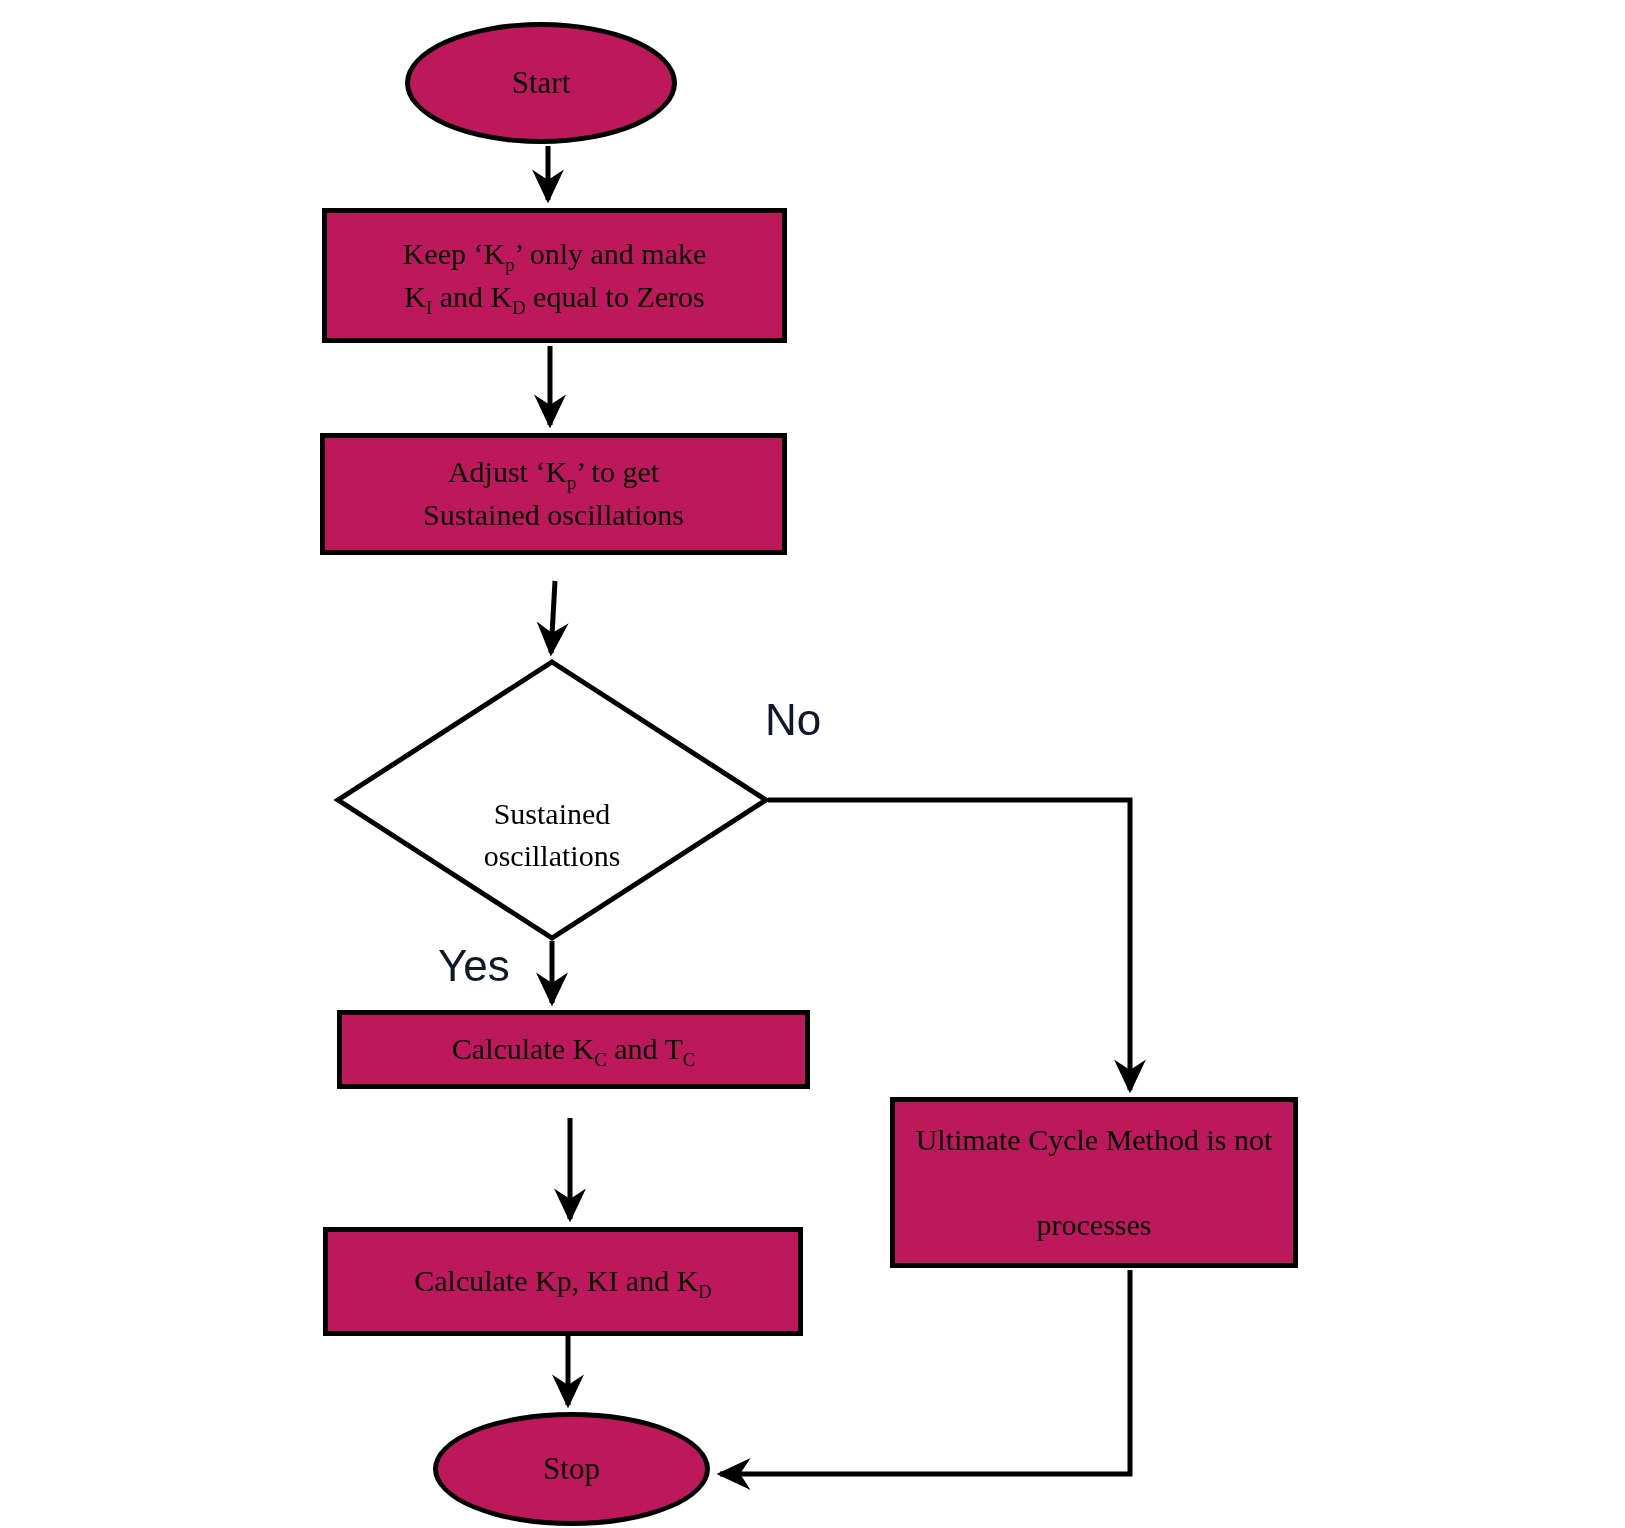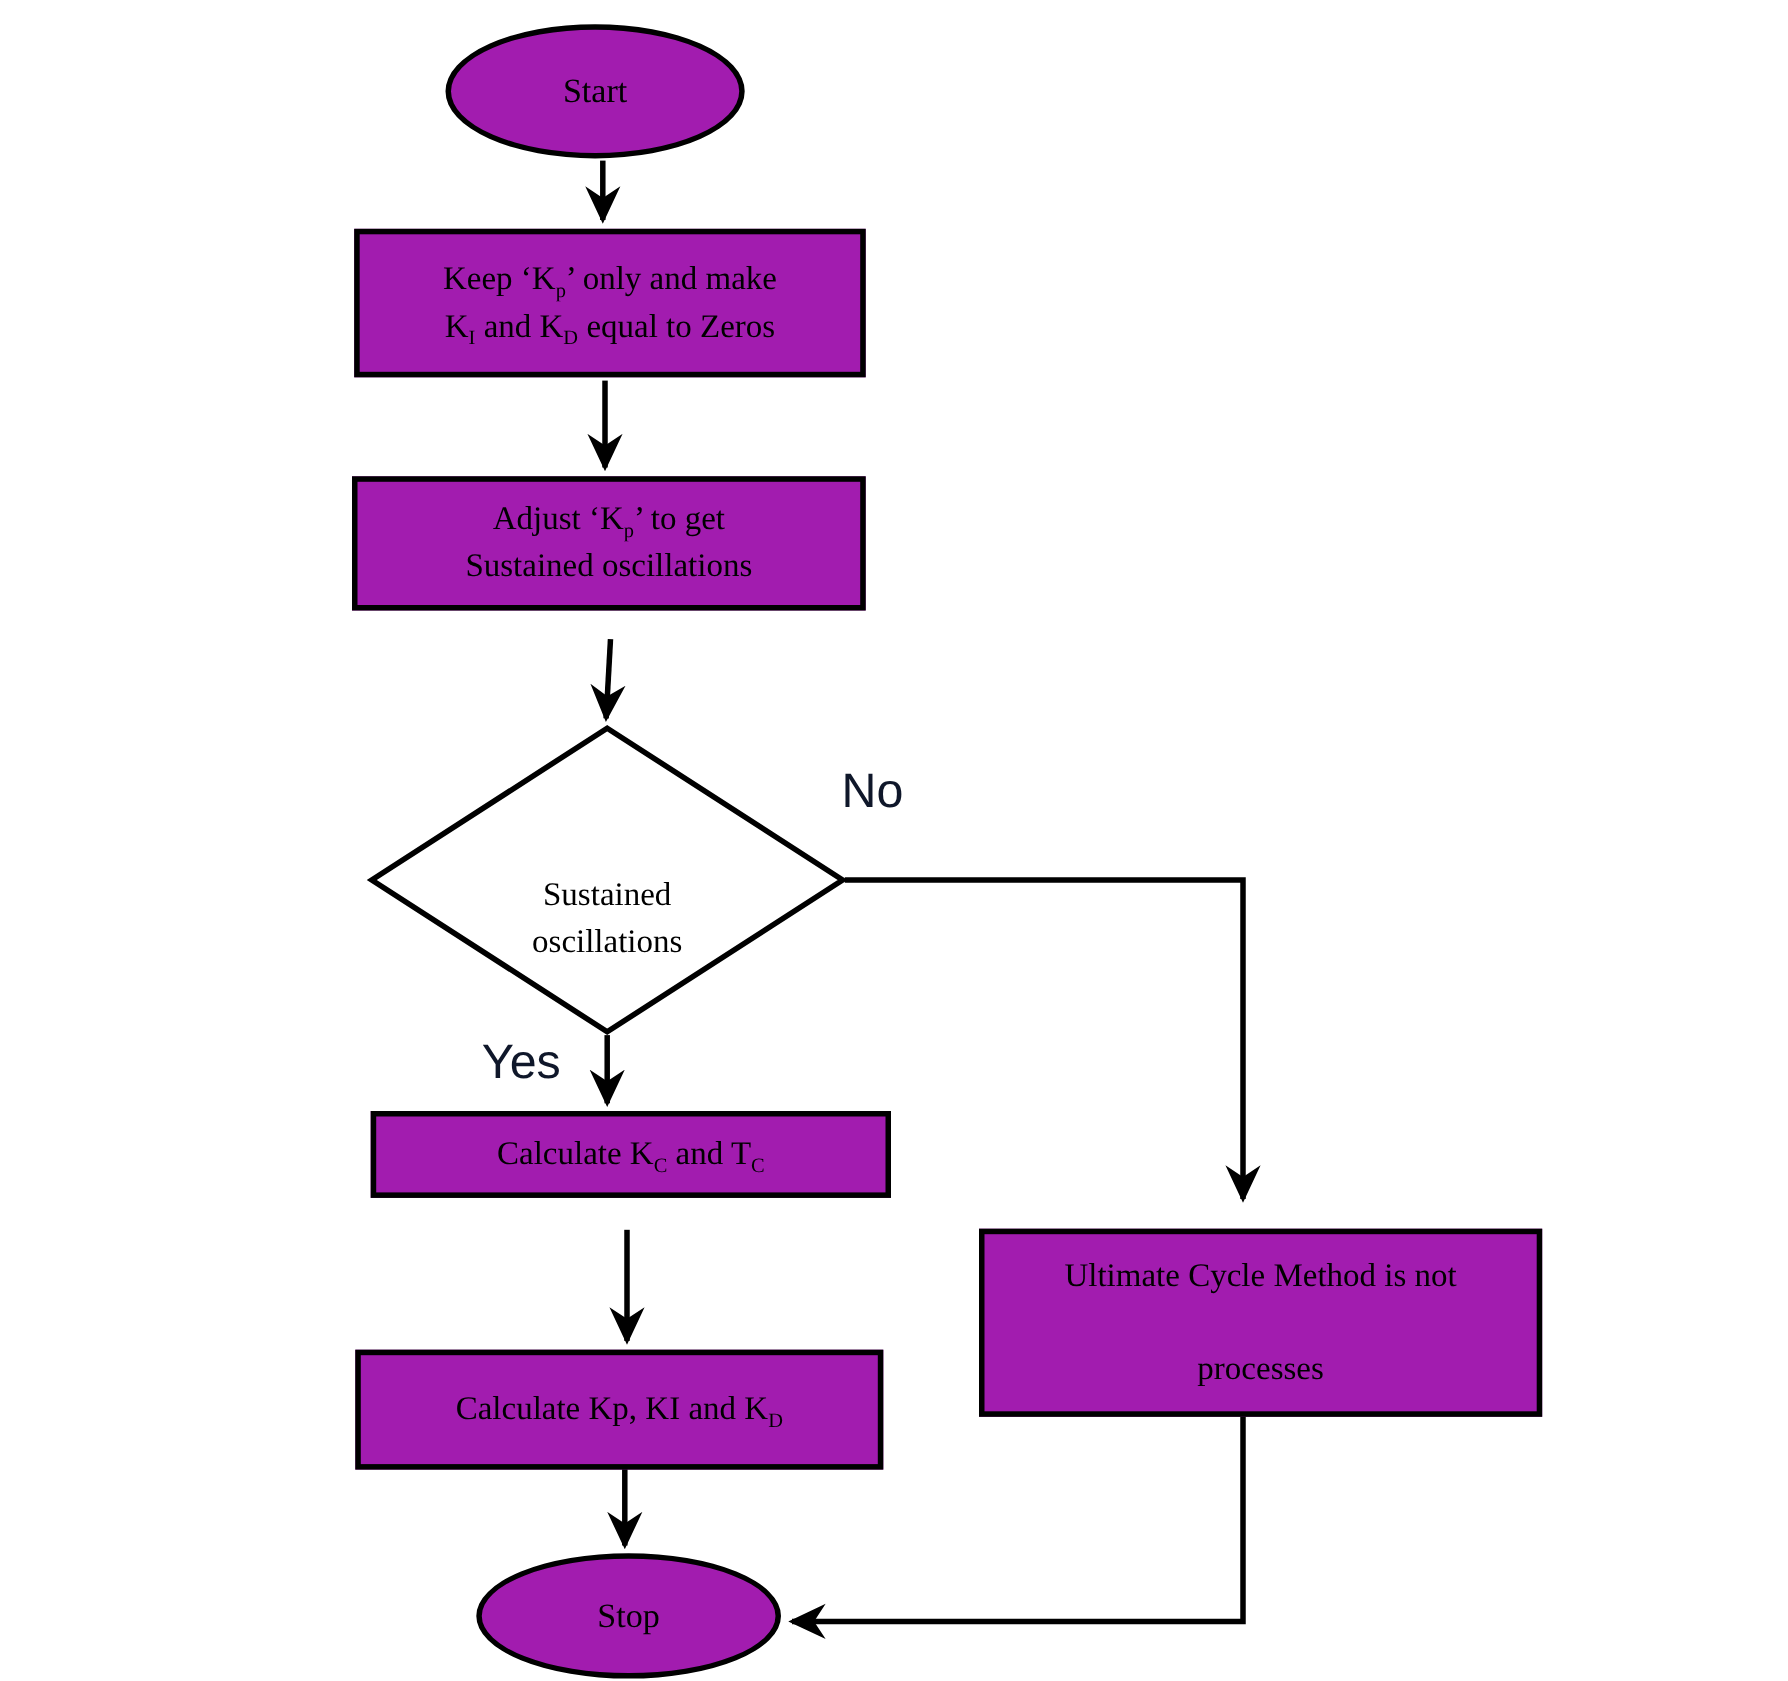--- a/index.html
+++ b/index.html
@@ -17,21 +17,21 @@
     position: absolute;
     left: 0; top: 0;
     width: 1625px; height: 1528px;
   }
   .node {
     position: absolute;
     display: flex;
     flex-direction: column;
     justify-content: center;
     text-align: center;
-    background: #a21caf;
+    background: #be185d;
     border: 5px solid #000000;
     font-size: 30px;
     line-height: 1.42;
   }
   .oval { border-radius: 50%; font-size: 31px; }
   .diamond-label {
     position: absolute;
     display: flex;
     flex-direction: column;
     align-items: center;
@@ -103,21 +103,21 @@
   <div class="edge-label" style="left:438px; top:944px;">Yes</div>
 
   <div class="node" style="left:337px; top:1010px; width:473px; height:79px;">
     <span><span>Calculate K</span><sub>C</sub><span> and T</span><sub>C</sub></span>
   </div>
 
   <div class="node" style="left:323px; top:1227px; width:480px; height:109px;">
     <span><span>Calculate Kp, KI and K</span><sub>D</sub></span>
   </div>
 
-  <div class="node" style="left:890px; top:1097px; width:512px; height:171px;margin-top:20px;">
+  <div class="node" style="left:890px; top:1097px; width:408px; height:171px;">
     <span><span>Ultimate Cycle Method is not</span><br><br><span>processes</span></span>
   </div>
 
   <div class="node oval" style="left:433px; top:1412px; width:277px; height:114px;">
     <span>Stop</span>
   </div>
 
 </div>
 
 </body></html>

